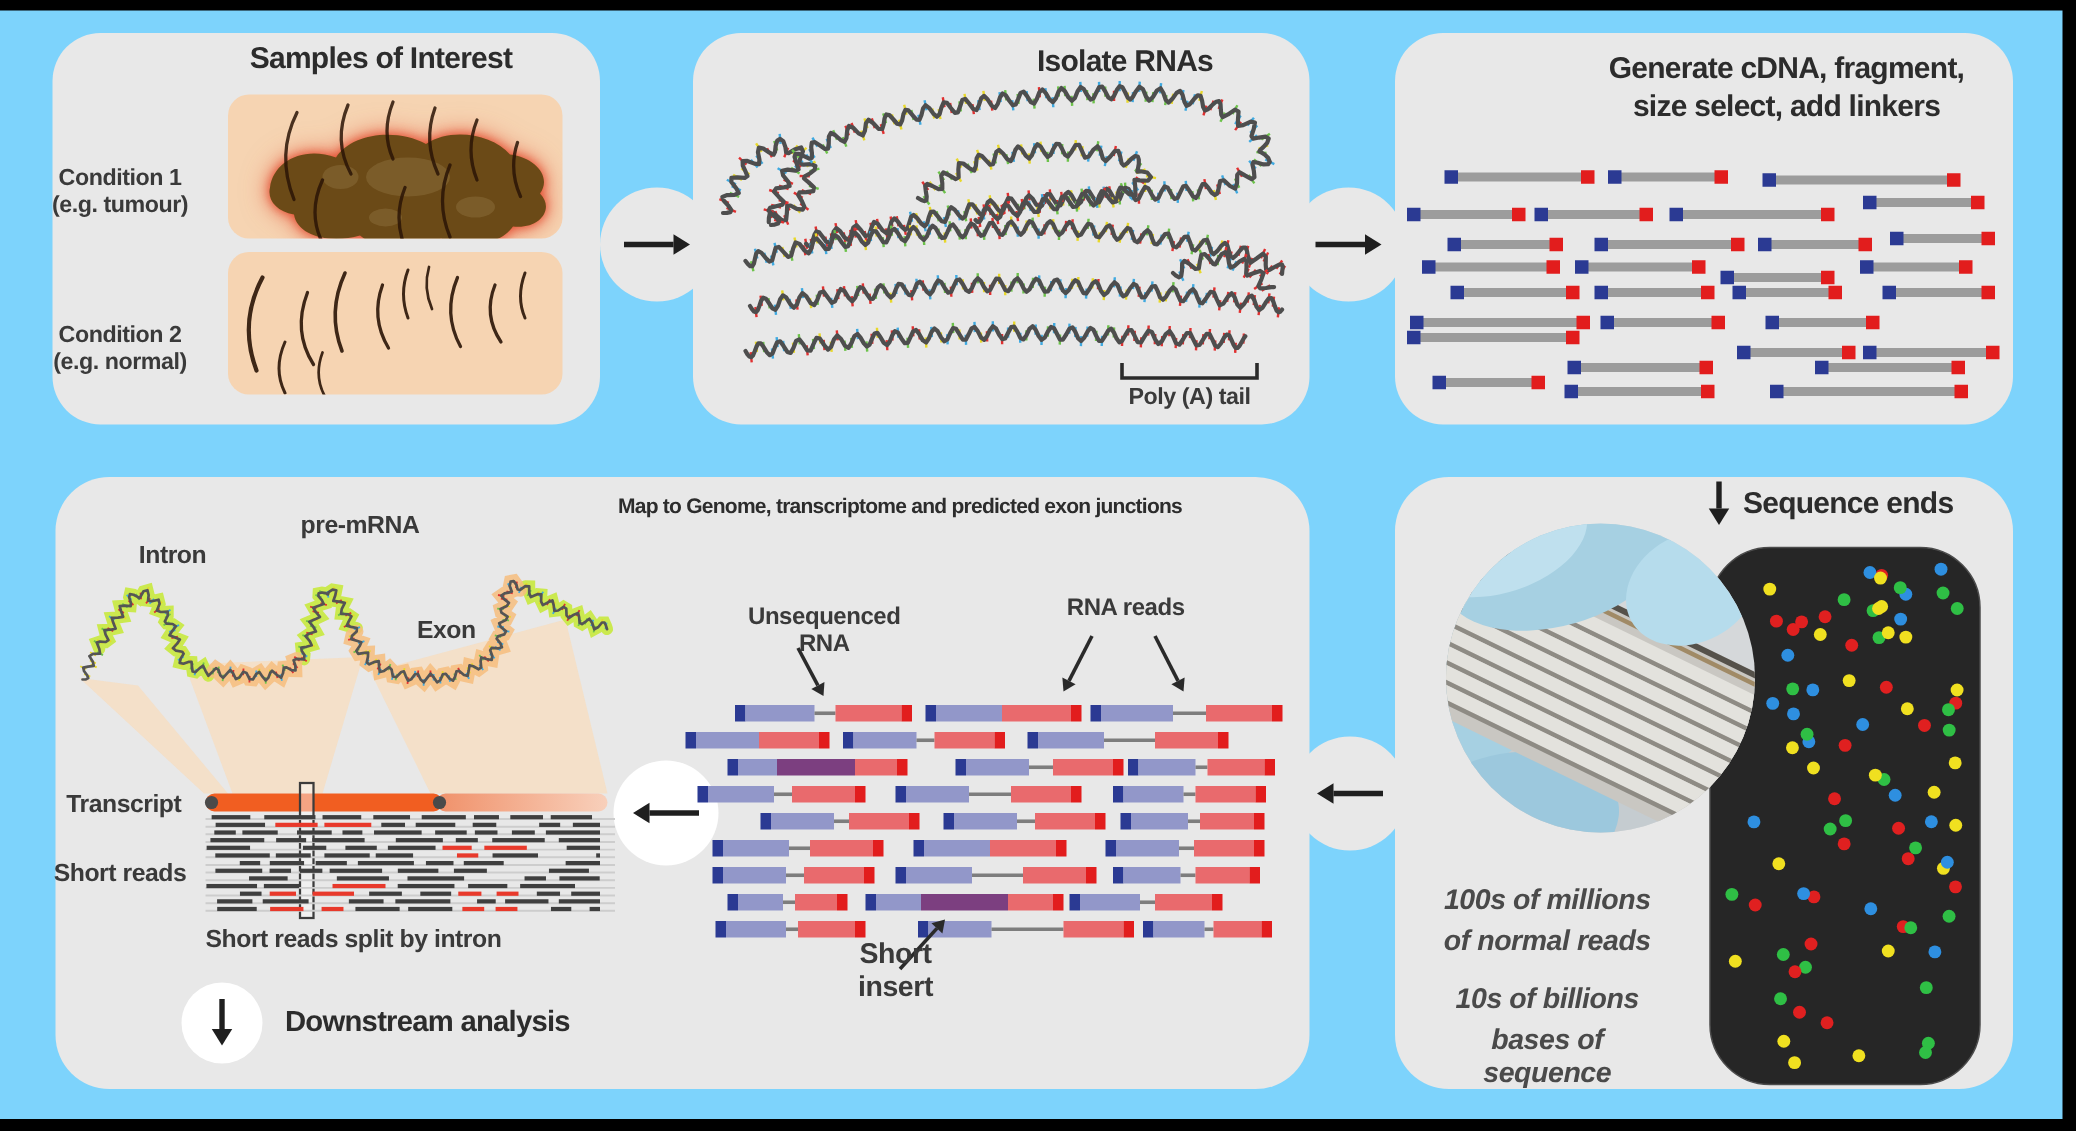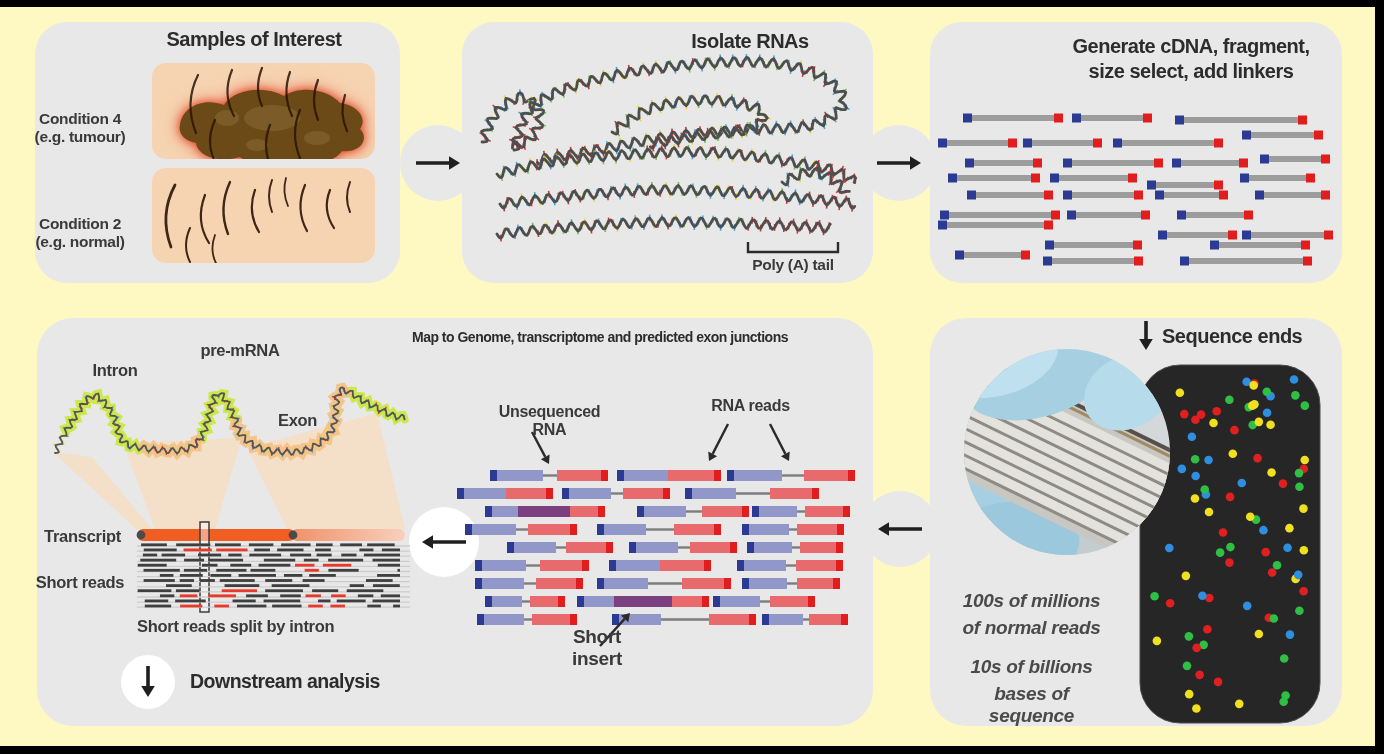--- a/index.html
+++ b/index.html
@@ -1,16 +1,16 @@
 <!DOCTYPE html>
 <html><head>
 <meta charset="utf-8">
 <style>
   html,body{margin:0;padding:0;background:#ffffff;}
-  .stage{position:relative;width:1384px;height:754px;background:#fef9c3;
+  .stage{position:relative;width:1384px;height:754px;background:#7dd3fc;
          font-family:"Liberation Sans",sans-serif;overflow:hidden;}
   .bar{position:absolute;background:#000;z-index:10;}
   .panel{position:absolute;background:#e8e8e8;border-radius:32px;z-index:1;}
   .patch{position:absolute;background:#f6d4b2;border-radius:14px;z-index:2;}
   .acircle{position:absolute;border-radius:50%;z-index:2;}
   .acircle.gray{background:#e8e8e8;}
   .acircle.white{background:#ffffff;}
   #gfx{position:absolute;left:0;top:0;z-index:5;pointer-events:none;}
   .label{position:absolute;z-index:6;font-weight:700;color:#3a3a3a;
          letter-spacing:-0.3px;line-height:1.14;}
@@ -1240,21 +1240,21 @@
         <line x1="466" y1="542" x2="433" y2="542" stroke="#1f1f1f" stroke-width="3.6"></line>
         <polygon points="422,542 433,535.18 433,548.82" fill="#1f1f1f"></polygon>
         <line x1="148" y1="666" x2="148" y2="686" stroke="#1f1f1f" stroke-width="3.6"></line>
         <polygon points="148,697 141.18,686 154.82,686" fill="#1f1f1f"></polygon>
         <line x1="1146" y1="321" x2="1146" y2="339" stroke="#1f1f1f" stroke-width="3.6"></line>
         <polygon points="1146,350 1139.18,339 1152.82,339" fill="#1f1f1f"></polygon>
       </g>
     </svg>
 
   <div class="label h1 tc" style="left:120px;top:28px;width:268px">Samples of Interest</div>
-  <div class="label h3 tc" style="left:20px;top:110px;width:120px">Condition 4</div>
+  <div class="label h3 tc" style="left:20px;top:110px;width:120px">Condition 1</div>
   <div class="label h3 tc" style="left:20px;top:128px;width:120px">(e.g. tumour)</div>
   <div class="label h3 tc" style="left:20px;top:215px;width:120px">Condition 2</div>
   <div class="label h3 tc" style="left:20px;top:233px;width:120px">(e.g. normal)</div>
 
   <div class="label h1 tr" style="left:650px;top:30px;width:200px">Isolate RNAs</div>
   <div class="label h3 tc" style="left:733px;top:256px;width:120px">Poly (A) tail</div>
 
   <div class="label h1 tr" style="left:1055px;top:35px;width:272px">Generate cDNA, fragment,</div>
   <div class="label h1 tr" style="left:1055px;top:60px;width:272px">size select, add linkers</div>
 

